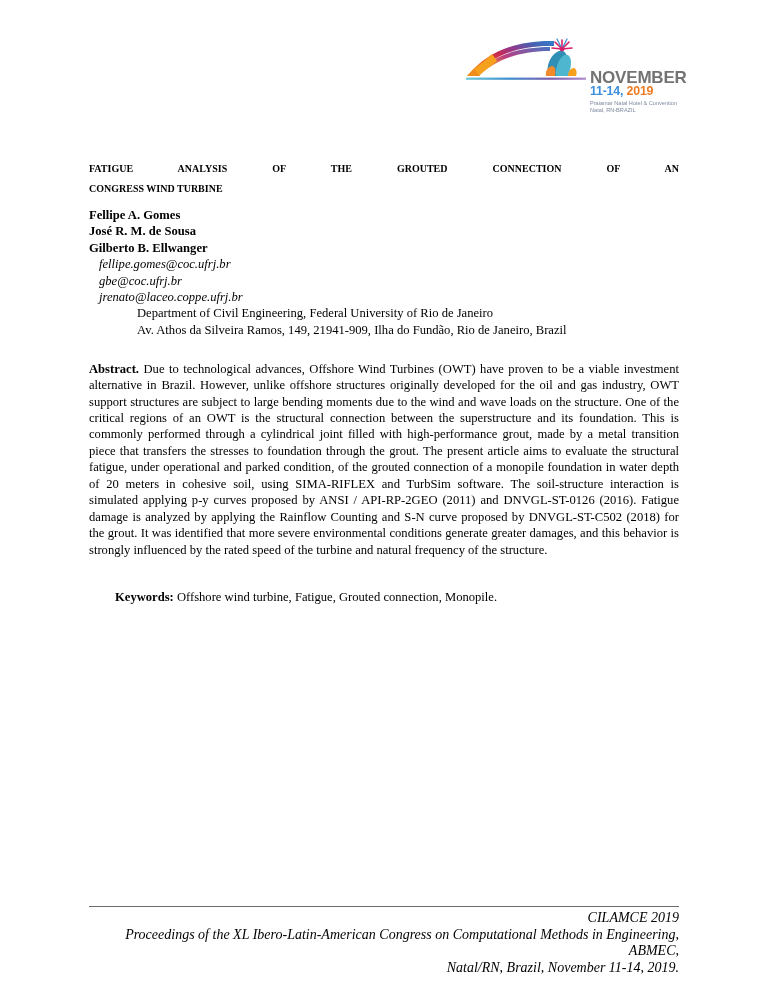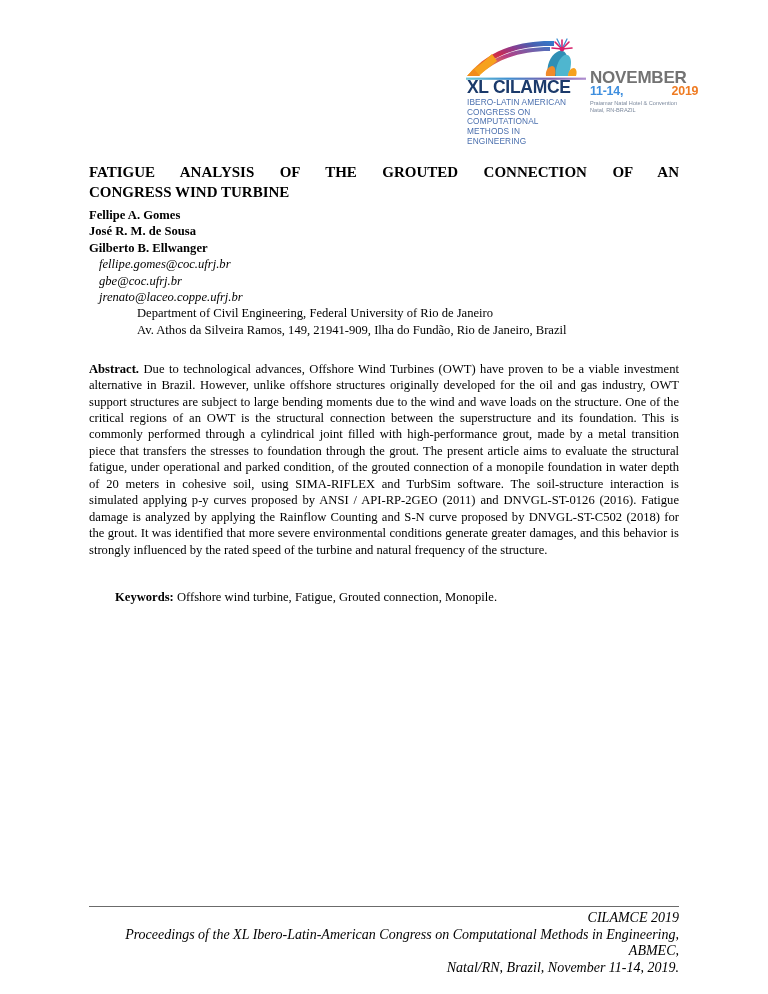--- a/index.html
+++ b/index.html
@@ -78,37 +78,37 @@
   }
   .logo-days {
     font-family: "Liberation Sans", "DejaVu Sans", sans-serif;
     font-weight: bold;
     font-size: 12.4px;
     line-height: 13.5px;
     letter-spacing: -0.2px;
     color: #3e8ede;
     white-space: nowrap;
   }
-  .logo-days .yr { color: #ef7b22; margin-left: 45px; }
+  .logo-days .yr { color: #ef7b22; }
   .logo-venue {
     font-family: "Liberation Sans", "DejaVu Sans", sans-serif;
     font-size: 5.6px;
     line-height: 7px;
     color: #7d8a9e;
     margin-top: 1.5px;
     white-space: nowrap;
   }
 
   
   .title {
     position: absolute;
     left: 89px;
     top: 152px;
     width: 590px;
-    font-size: 15px;
+    font-size: 10px;
     font-weight: bold;
     line-height: 20px;
     text-align: justify;
     text-align-last: left;
   }
   .title .l1 {
     display: block;
     text-align: justify;
     text-align-last: justify;
   }
@@ -229,30 +229,20 @@
         <g stroke="#3f8fd0" stroke-width="1.3" stroke-linecap="round">
           <line x1="96" y1="11" x2="91" y2="1"></line>
           <line x1="96" y1="11" x2="101" y2="1"></line>
         </g>
         <circle cx="96" cy="11" r="2.4" fill="#d6206a"></circle>
 
         <rect x="0" y="39.6" width="120" height="2.2" fill="url(#barg)"></rect>
       </svg>
     </div>
 
-    <div class="logo-wordmark">
-      <div class="logo-xl">XL CILAMCE</div>
-      <div class="logo-sub">
-        <div>IBERO-LATIN AMERICAN</div>
-        <div>CONGRESS ON</div>
-        <div>COMPUTATIONAL</div>
-        <div>METHODS IN</div>
-        <div>ENGINEERING</div>
-      </div>
-    </div>
 
     <div class="logo-date-block">
       <div class="logo-month">NOVEMBER</div>
       <div class="logo-days"><span>11-14,</span> <span class="yr">2019</span></div>
       <div class="logo-venue">
         <div>Praiamar Natal Hotel &amp; Convention</div>
         <div>Natal, RN-BRAZIL</div>
       </div>
     </div>
   </div>

